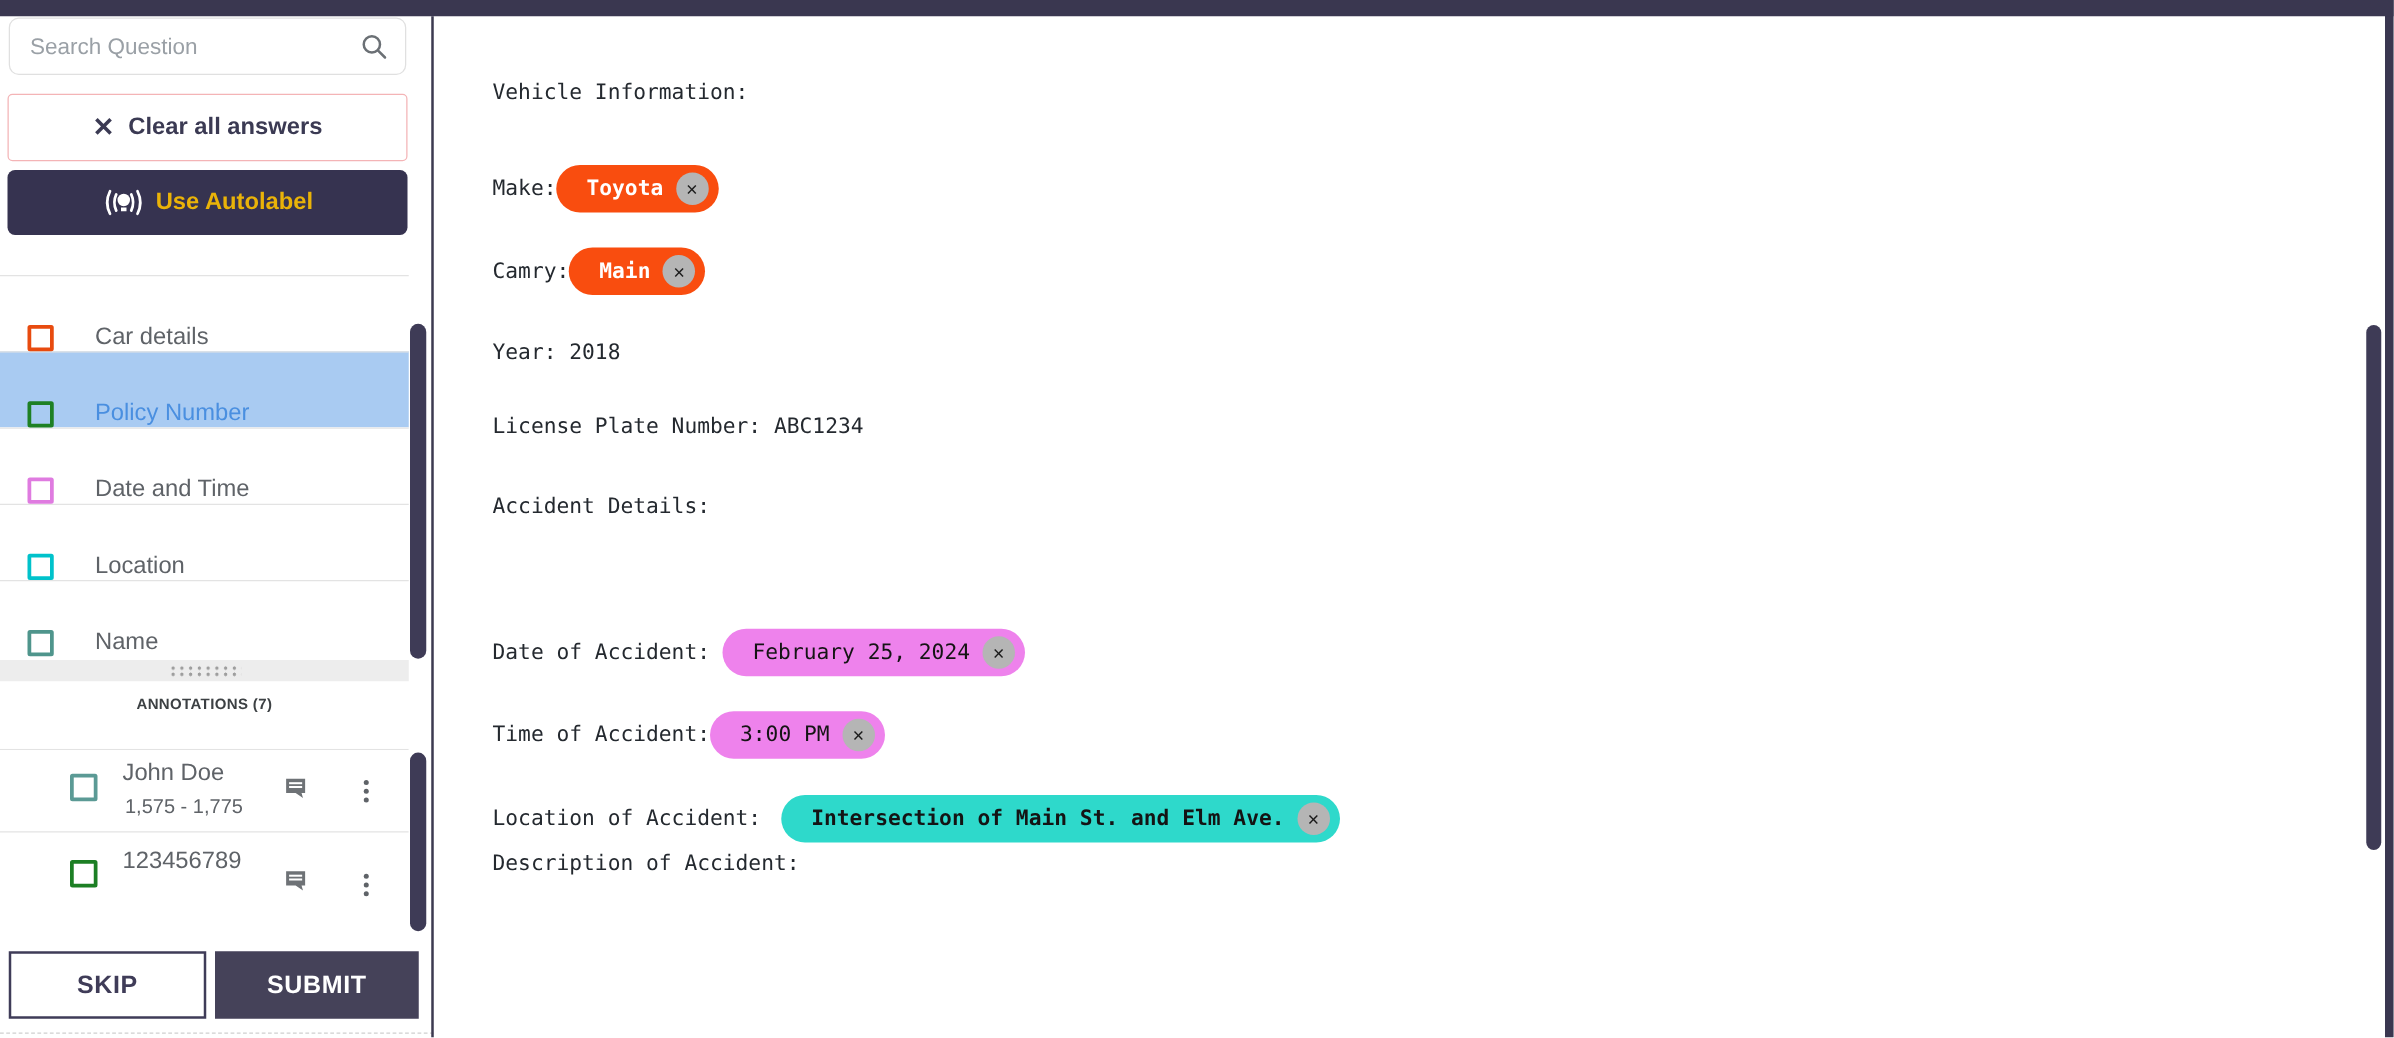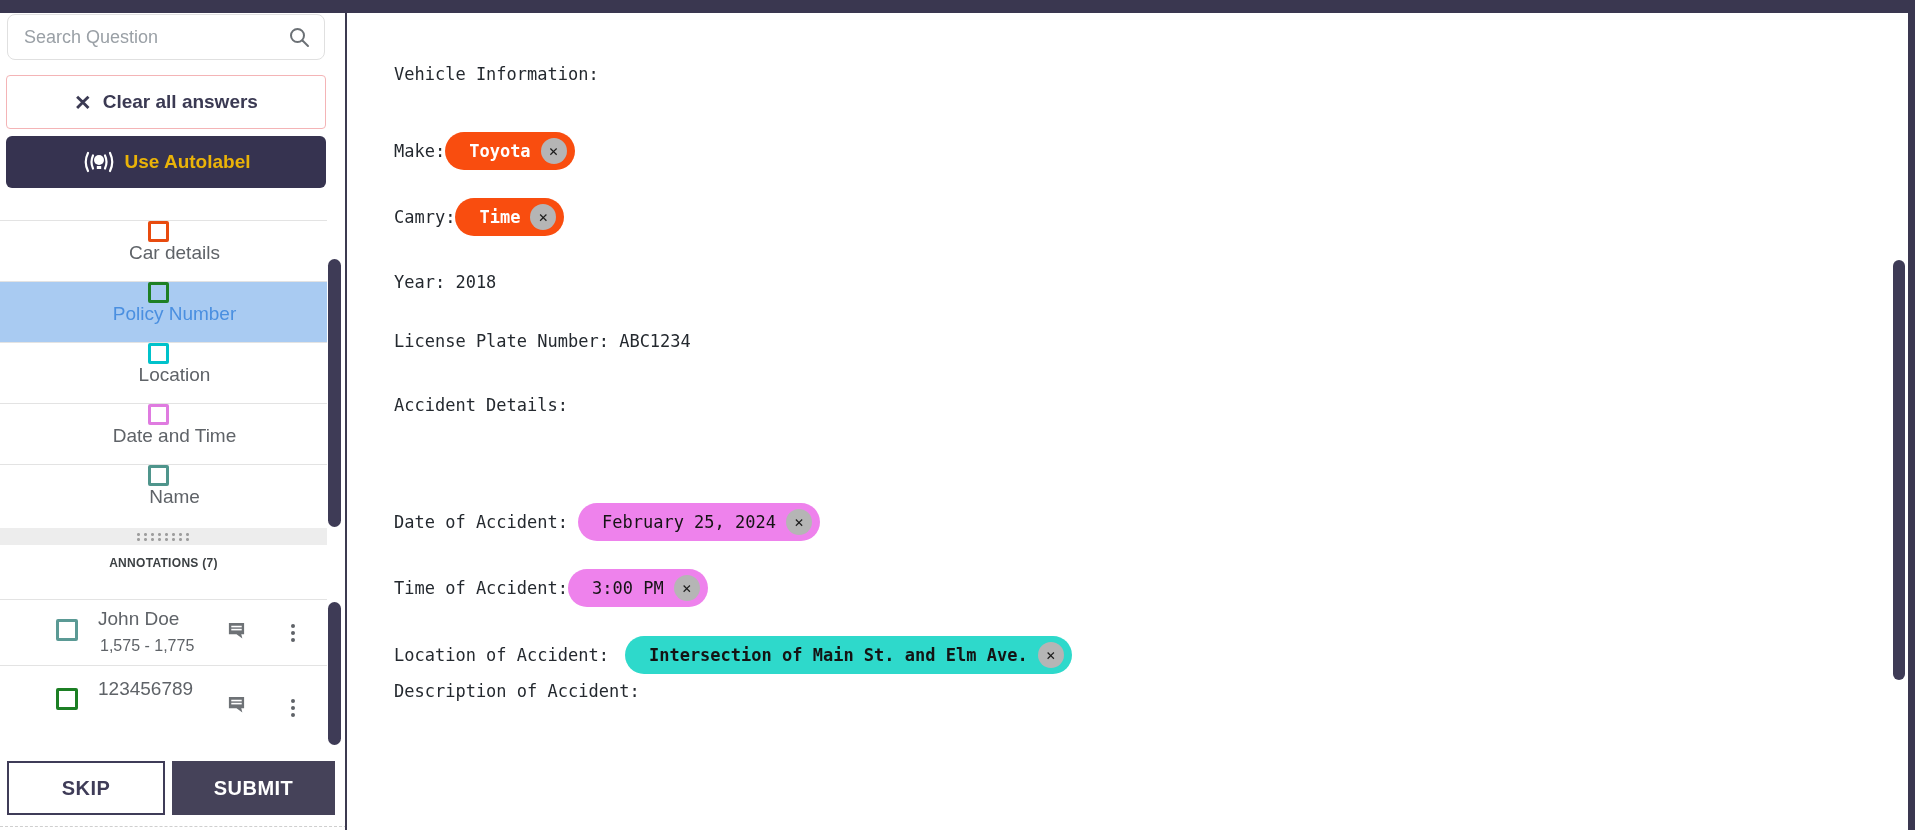--- a/index.html
+++ b/index.html
@@ -32,22 +32,22 @@
                display:flex; align-items:center; justify-content:center; gap:11px;
                color:#3b3a53; font-size:19px; font-weight:bold; font-family:"Liberation Sans", sans-serif; }
   .clear-x { font-size:21px; font-weight:bold; line-height:1; }
 
   .autolabel-btn { position:absolute; left:6px; top:123px; width:320px; height:52px; background:#363350;
                    border:none; border-radius:6px; cursor:pointer;
                    display:flex; align-items:center; justify-content:center; gap:9px;
                    color:#eab308; font-size:19px; font-weight:bold; font-family:"Liberation Sans", sans-serif; }
 
   .q-list { position:absolute; left:0; top:207px; width:327px; }
-  .q-row { height:61px; display:flex; align-items:center; padding-left:22px;
-           border-top:1px solid #e3e3e3; background:#fff; cursor:pointer;flex-direction:column; }
+  .q-row { height:61px; display:flex; align-items:flex-end; padding-left:22px;
+           border-top:1px solid #e3e3e3; background:#fff; cursor:pointer; }
   .q-row.selected { background:#a9cbf2; }
   .q-check { width:21px; height:21px; border:3px solid #888; border-radius:2px;
              background:#fff; margin-right:33px; flex:none; }
   .q-row.selected .q-check { background:transparent; }
   .q-label { font-size:19px; color:#5f6368; }
   .q-row.selected .q-label { color:#4a8fe0; }
 
   .resize-handle { position:absolute; left:0; top:515px; width:327px; height:17px; background:#ededed;
                    display:flex; align-items:center; justify-content:center; cursor:row-resize; }
   .grip { width:58px; height:10px;
@@ -141,26 +141,26 @@
   <div class="q-list">
     <div class="q-row">
       <span class="q-check" style="border-color: rgb(232, 75, 15);"></span>
       <span class="q-label">Car details</span>
     </div>
     <div class="q-row selected">
       <span class="q-check" style="border-color: rgb(30, 128, 36);"></span>
       <span class="q-label">Policy Number</span>
     </div>
     <div class="q-row">
+      <span class="q-check" style="border-color: rgb(223, 123, 224);"></span>
+      <span class="q-label">Date and Time</span>
+    </div>
+    <div class="q-row">
       <span class="q-check" style="border-color: rgb(0, 194, 203);"></span>
       <span class="q-label">Location</span>
-    </div>
-    <div class="q-row">
-      <span class="q-check" style="border-color: rgb(223, 123, 224);"></span>
-      <span class="q-label">Date and Time</span>
     </div>
     <div class="q-row">
       <span class="q-check" style="border-color: rgb(79, 149, 140);"></span>
       <span class="q-label">Name</span>
     </div>
   </div>
 
   <div class="resize-handle">
     <div class="grip"></div>
   </div>
@@ -212,21 +212,21 @@
     <span>Make:</span>
     <span class="tag tag-bold" style="background-color: rgb(249, 77, 15); color: rgb(255, 255, 255);">
       <span>Toyota</span>
       <span class="tag-x">✕</span>
     </span>
   </div>
 
   <div class="doc-row tag-row r2">
     <span>Camry:</span>
     <span class="tag tag-bold" style="background-color: rgb(249, 77, 15); color: rgb(255, 255, 255);">
-      <span>Time</span>
+      <span>Main</span>
       <span class="tag-x">✕</span>
     </span>
   </div>
 
   <div class="doc-row r3">Year: 2018</div>
   <div class="doc-row r4">License Plate Number: ABC1234</div>
   <div class="doc-row r5">Accident Details:</div>
 
   <div class="doc-row tag-row r6">
     <span>Date of Accident:</span>

